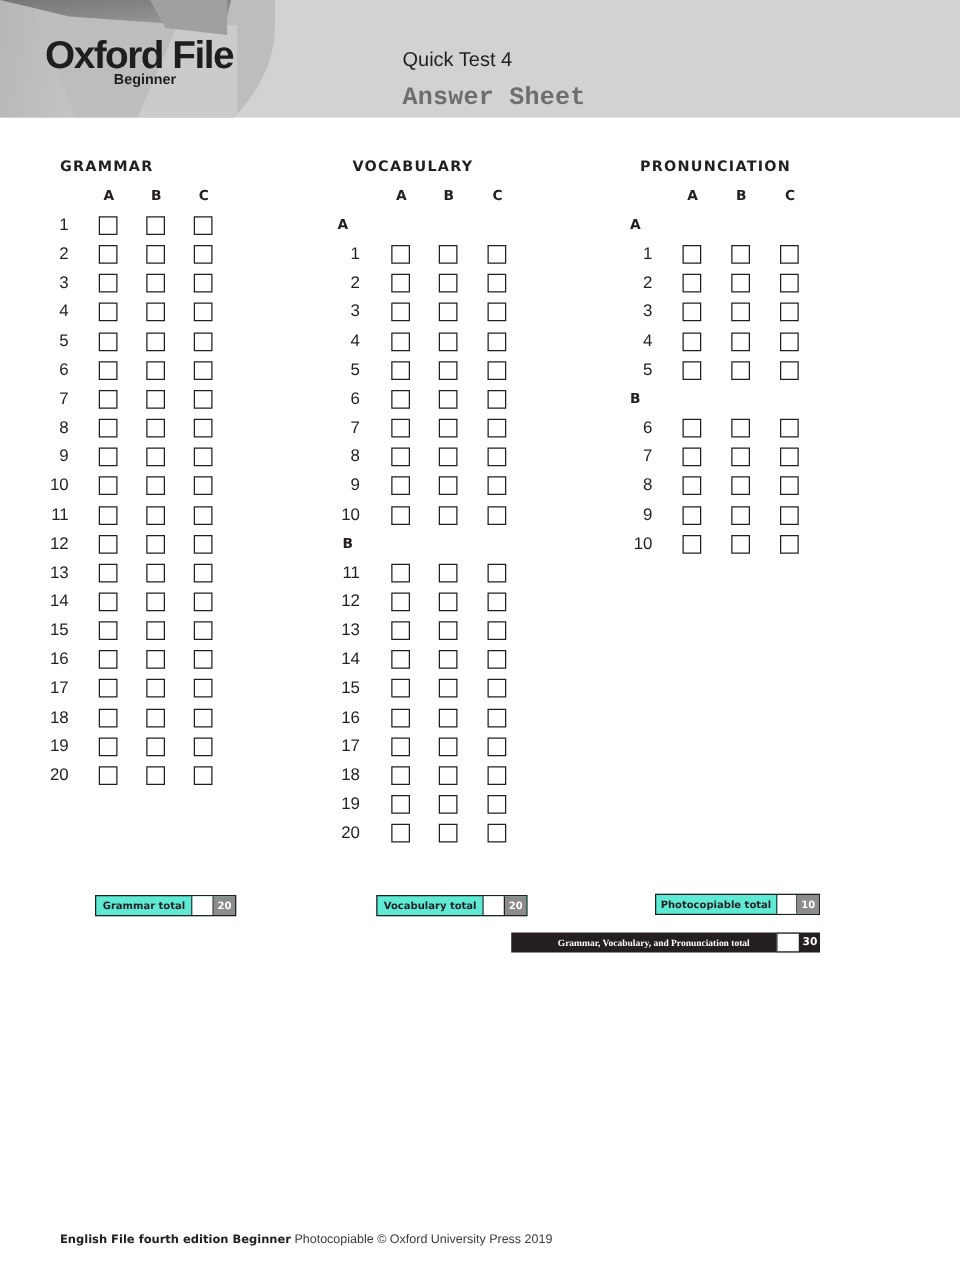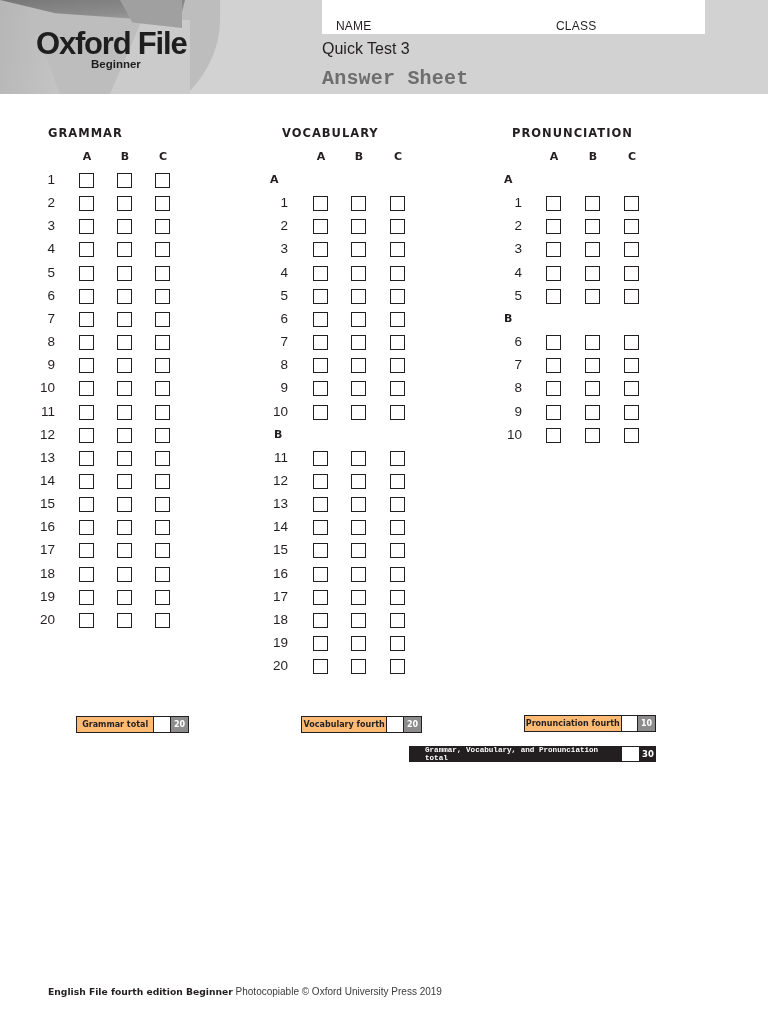--- a/index.html
+++ b/index.html
@@ -24,27 +24,27 @@
   .test-title { position: absolute; left: 322px; top: 40px; font-family: "Liberation Sans", sans-serif; font-size: 16px; color: #231f20; }
   .test-sub { position: absolute; left: 322px; top: 67px; font-family: Liberation Mono, monospace; font-size: 20px; color: #6e6e6e; font-weight: bold; letter-spacing: .2px; }
   .sec-title { position: absolute; top: 126px; font-family: "DejaVu Sans", sans-serif; font-weight: bold; font-size: 11.5px; letter-spacing: 1px; color: #231f20; white-space: nowrap; }
   .col-head { position: absolute; top: 150px; width: 20px; text-align: center; font-family: "DejaVu Sans", sans-serif; font-weight: bold; font-size: 11px; color: #231f20; }
   .part-label { position: absolute; font-family: "DejaVu Sans", sans-serif; font-weight: bold; font-size: 11px; color: #231f20; }
   .row { position: absolute; height: 20px; }
   .row-num { position: absolute; top: 0; width: 24px; text-align: right; font-family: "Liberation Sans", sans-serif; font-size: 13.5px; line-height: 16px; color: #231f20; }
   .box { position: absolute; top: 1px; width: 15px; height: 15px; border: 1.2px solid #231f20; background: #fff; cursor: pointer; }
 
   
-  .total { position: absolute; height: 17px; display: flex; border: 1px solid #231f20; background: #fdba74; }
+  .total { position: absolute; height: 17px; display: flex; border: 1px solid #231f20; background: #5eead4; }
   .total .t-label { font-family: "DejaVu Sans", sans-serif; font-weight: bold; font-size: 8px; display: flex; align-items: center; justify-content: center; color: #231f20; border-right: 1px solid #231f20; }
   .total .t-input { width: 17px; border-right: 1px solid #231f20; background: #fff; }
   .total .t-max { width: 17px; background: #8c8c8c; color: #fff; font-family: "DejaVu Sans", sans-serif; font-weight: bold; font-size: 8px; display: flex; align-items: center; justify-content: center; }
 
   .grand { position: absolute; left: 409px; top: 746px; width: 247px; height: 16px; display: flex; background: #231f20; }
-  .grand .t-label { flex: 1; color: #fff; font-family: Liberation Mono, monospace; font-weight: bold; font-size: 7.6px; display: flex; align-items: center; justify-content: center; margin-left: 16px; }
+  .grand .t-label { flex: 1; color: #fff; font-family: Liberation Serif, serif; font-weight: bold; font-size: 7.6px; display: flex; align-items: center; justify-content: center; margin-left: 16px; }
   .grand .t-input { width: 19px; background: #fff; border: 1px solid #231f20; }
   .grand .t-max { width: 16px; color: #fff; font-family: "DejaVu Sans", sans-serif; font-weight: bold; font-size: 8.5px; display: flex; align-items: center; justify-content: center; }
 
   .footer { position: absolute; left: 48px; top: 986px; font-family: "Liberation Sans", sans-serif; font-size: 10px; color: #231f20; white-space: nowrap; }
   .footer b { font-family: "DejaVu Sans", sans-serif; font-weight: bold; font-size: 9.2px; }
   .footer .f-rest { color: #3b3b3b; }
 </style>
 </head>
 <body>
 
@@ -53,25 +53,21 @@
   <div class="wedge-d"></div>
   <div class="wedge-e"></div>
   <div class="wedge-b"></div>
   <div class="wedge-c"></div>
 
   <div class="logo">
     <div class="logo-title">Oxford File</div>
     <div class="logo-sub">Beginner</div>
   </div>
 
-  <div class="name-box">
-    <span class="name-label">NAME</span>
-    <span class="class-label">CLASS</span>
-  </div>
-  <div class="test-title">Quick Test 3</div>
+  <div class="test-title">Quick Test 4</div>
   <div class="test-sub">Answer Sheet</div>
 </div>
 
 <div class="sec-title" style="left:48px">GRAMMAR</div>
 <div class="sec-title" style="left:282px">VOCABULARY</div>
 <div class="sec-title" style="left:512px">PRONUNCIATION</div>
 
 <div id="grids">
     <div class="col-head" style="left: 77px;">A</div>
     <div class="col-head" style="left: 115px;">B</div>
@@ -387,26 +383,26 @@
       <div class="box" style="left: 624px;"></div>
     </div>
   </div>
 
 <div class="total" style="left:76px; top:716px; width:113px;">
   <div class="t-label" style="width:78px">Grammar total</div>
   <div class="t-input"></div>
   <div class="t-max">20</div>
 </div>
 <div class="total" style="left:301px; top:716px; width:121px;">
-  <div class="t-label" style="width:86px">Vocabulary fourth</div>
+  <div class="t-label" style="width:86px">Vocabulary total</div>
   <div class="t-input"></div>
   <div class="t-max">20</div>
 </div>
 <div class="total" style="left:524px; top:715px; width:132px;">
-  <div class="t-label" style="width:98px">Pronunciation fourth</div>
+  <div class="t-label" style="width:98px">Photocopiable total</div>
   <div class="t-input"></div>
   <div class="t-max">10</div>
 </div>
 <div class="grand">
   <div class="t-label">Grammar, Vocabulary, and Pronunciation total</div>
   <div class="t-input"></div>
   <div class="t-max">30</div>
 </div>
 
 <div class="footer">

